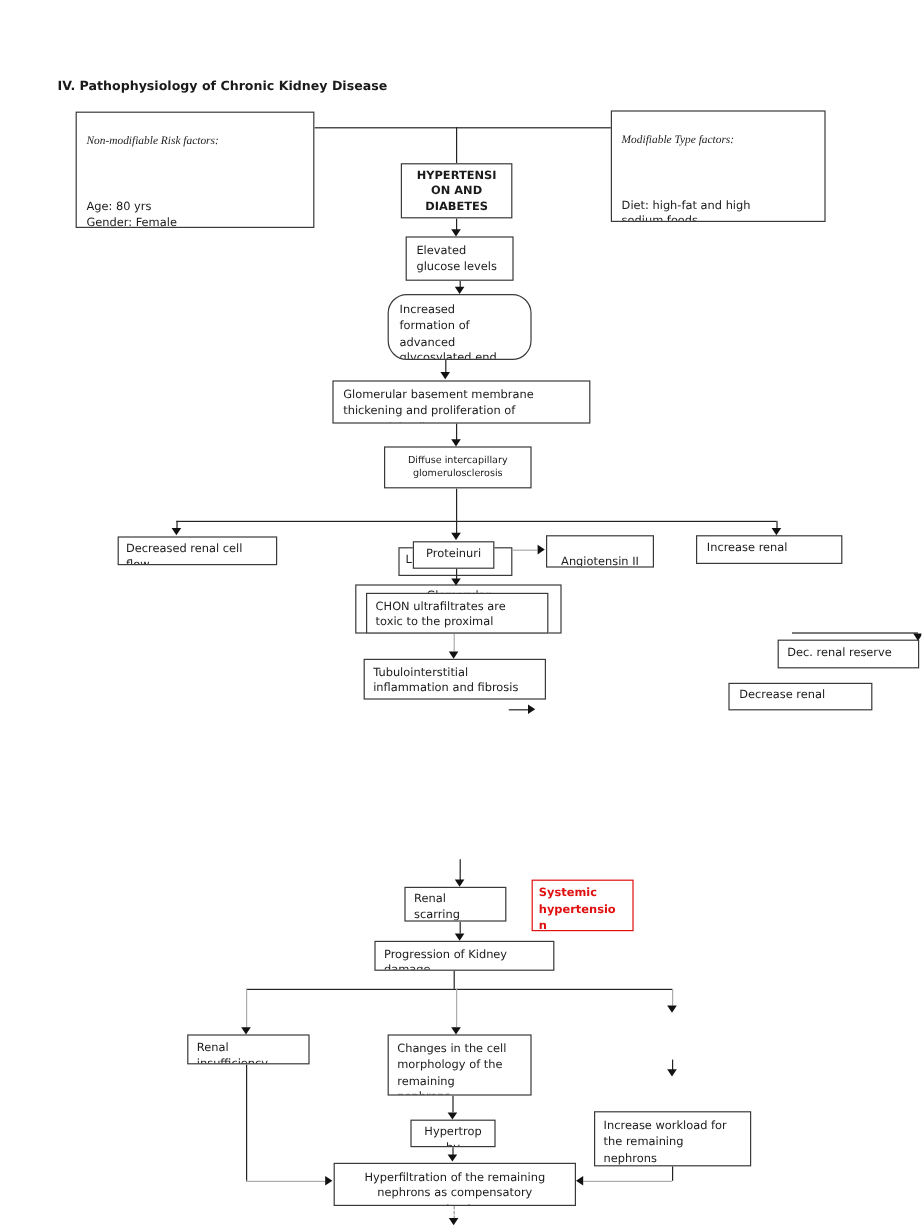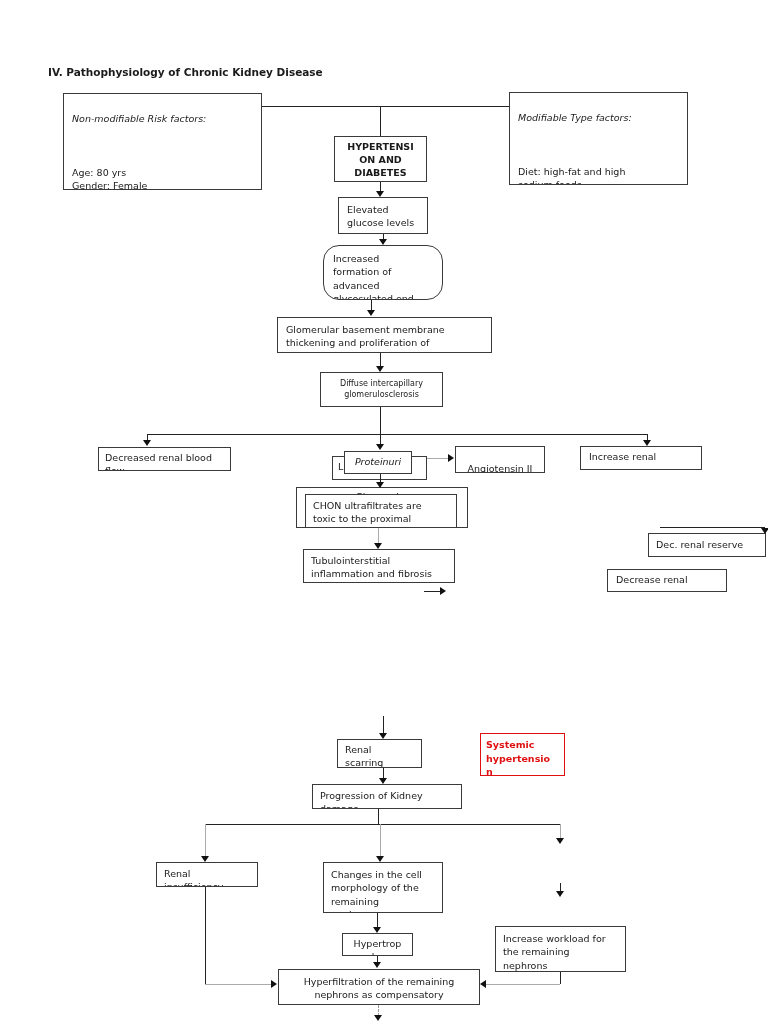--- a/index.html
+++ b/index.html
@@ -2,21 +2,21 @@
 <html><head>
 <meta charset="utf-8">
 <style>
   html,body{margin:0;padding:0;background:#ffffff;}
   #page{position:relative;width:768px;height:1024px;background:#ffffff;overflow:hidden;
         font-family:"DejaVu Sans","Liberation Sans",sans-serif;color:#1a1a1a;}
   #title{position:absolute;left:48px;top:66px;font-size:10.5px;font-weight:bold;white-space:nowrap;}
   .box{position:absolute;box-sizing:border-box;border:1.5px solid #3a3a3a;background:#fff;
        font-size:9.5px;line-height:13.4px;padding:4px 6px;overflow:hidden;white-space:pre-line;z-index:2;}
   .back{z-index:1;}
-  .it{font-style:italic;}
+  .it{font-style:italic;font-family:Liberation Serif, serif;}
   .gap{height:13px;}
   .red{border-color:#e01010;color:#e01010;font-weight:bold;}
   .small{font-size:8px;line-height:11px;padding:5px 6px;text-align:center;}
   .vl,.hl{position:absolute;background:#232323;z-index:0;}
   .vl{width:1px;}
   .hl{height:1px;}
   .gray{background:#ababab;}
   .dash{position:absolute;width:0;border-left:1px dashed #9a9a9a;z-index:0;}
   .arr{position:absolute;width:0;height:0;z-index:3;}
   .arr-d{border-left:4px solid transparent;border-right:4px solid transparent;border-top:6px solid #111;}
@@ -25,30 +25,30 @@
   
   .b-nonmod{left:63px;top:93px;width:199px;height:97px;padding:5px 8px;}
   .b-mod{left:509px;top:92px;width:179px;height:93px;padding:5px 8px;}
   .b-hyp{left:334px;top:136px;width:93px;height:46px;text-align:center;font-weight:bold;padding:3px 2px;line-height:13px;}
   .b-elev{left:338px;top:197px;width:90px;height:37px;padding:5px 8px;}
   .b-incr{left:323px;top:245px;width:120px;height:55px;padding:6px 9px;border-radius:16px;}
   .b-gbm{left:277px;top:317px;width:215px;height:36px;padding:5px 8px;}
   .b-diff{left:320px;top:372px;width:123px;height:35px;}
   .b-drb{left:98px;top:447px;width:133px;height:24px;padding:3px 6px;}
   .b-lback{left:332px;top:456px;width:95px;height:24px;padding:3px 5px;}
-  .b-prot{left:344px;top:451px;width:68px;height:23px;text-align:center;padding:3px 2px;font-style:italic;}
+  .b-prot{left:344px;top:451px;width:68px;height:23px;text-align:center;padding:3px 2px;}
   .b-ang{left:455px;top:446px;width:90px;height:27px;text-align:center;padding:15px 2px 0 2px;}
   .b-dr1{left:580px;top:446px;width:122px;height:24px;padding:3px 8px;}
   .b-gback{left:296px;top:487px;width:172px;height:41px;text-align:center;padding:2px;}
   .b-chon{left:305px;top:494px;width:152px;height:34px;padding:4px 7px;}
   .b-tub{left:303px;top:549px;width:152px;height:34px;padding:4px 7px;}
   .b-drr{left:648px;top:533px;width:118px;height:24px;padding:4px 7px;}
   .b-dr2{left:607px;top:569px;width:120px;height:23px;padding:3px 8px;}
   .b-scar{left:337px;top:739px;width:85px;height:29px;padding:3px 7px;}
-  .b-sys{left:443px;top:733px;width:85px;height:43px;padding:4px 5px;line-height:13.5px;margin-left:37px;}
+  .b-sys{left:443px;top:733px;width:85px;height:43px;padding:4px 5px;line-height:13.5px;}
   .b-prog{left:312px;top:784px;width:150px;height:25px;padding:4px 7px;}
   .b-rins{left:156px;top:862px;width:102px;height:25px;padding:4px 7px;}
   .b-chg{left:323px;top:862px;width:120px;height:51px;padding:5px 7px;}
   .b-dnum{left:502px;top:846px;width:118px;height:38px;padding:5px 7px;}
   .b-iwl{left:495px;top:898px;width:131px;height:46px;padding:5px 7px;margin-top:28px;}
   .b-hyt{left:342px;top:933px;width:71px;height:23px;text-align:center;padding:3px 2px;}
   .b-hfl{left:278px;top:969px;width:202px;height:36px;text-align:center;padding:5px 4px;}
 </style>
 </head>
 <body>
@@ -85,21 +85,21 @@
 formation of
 advanced
 glycosylated end
 products</div>
   <div class="box b-gbm">Glomerular basement membrane
 thickening and proliferation of
 mesangial cells</div>
   <div class="box b-diff small">Diffuse intercapillary
 glomerulosclerosis</div>
 
-  <div class="box b-drb">Decreased renal blood
+  <div class="box b-drb">Decreased renal cell
 flow</div>
   <div class="box b-lback back">L</div>
   <div class="box b-prot">Proteinuri</div>
   <div class="box b-ang">Angiotensin II</div>
   <div class="box b-dr1">Increase renal</div>
 
   <div class="box b-gback back">Glomerular</div>
   <div class="box b-chon">CHON  ultrafiltrates are
 toxic to the proximal
 tubules</div>

